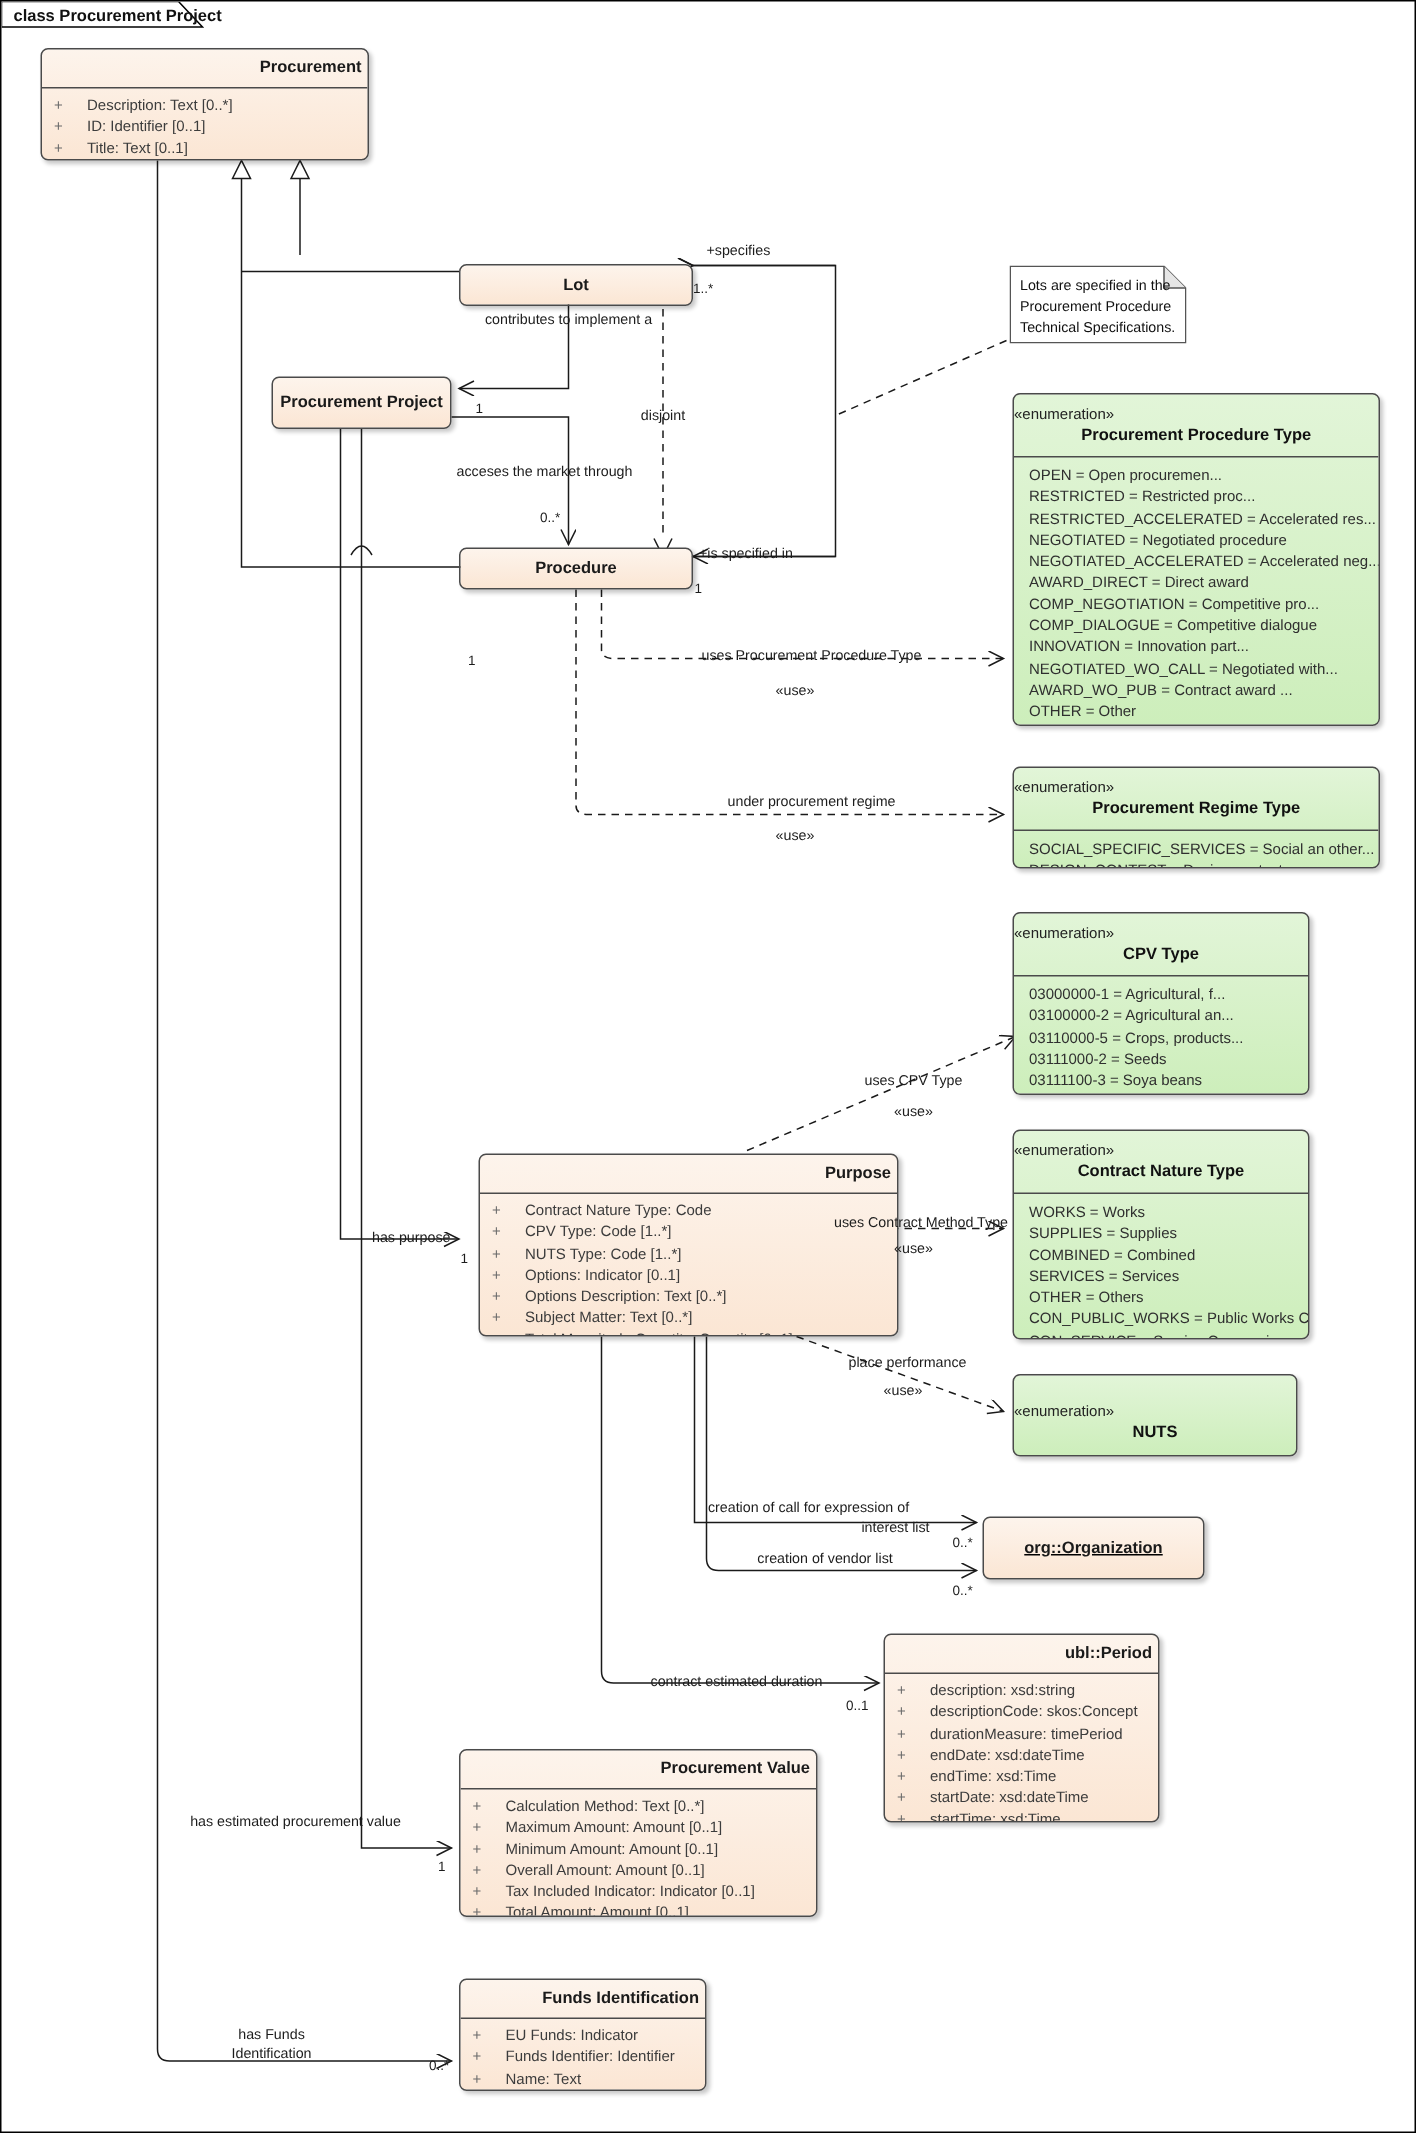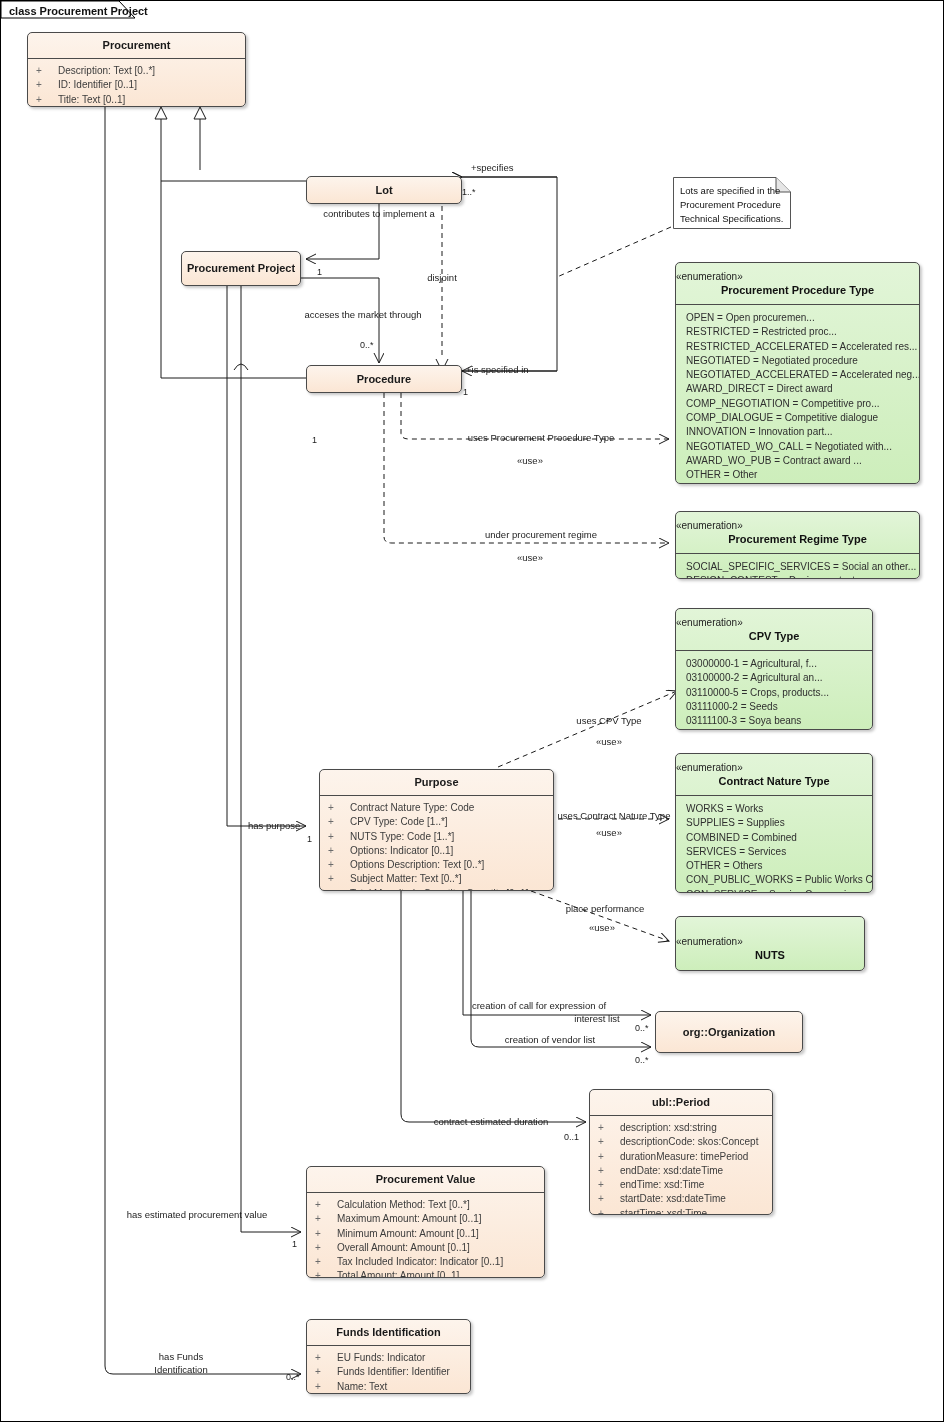--- a/index.html
+++ b/index.html
@@ -9,21 +9,21 @@
   svg.layer{position:absolute;left:0;top:0;width:944px;height:1422px;pointer-events:none;}
 
   
   #frame-tab{position:absolute;left:0;top:0;}
   #frame-tab .label{position:absolute;left:8px;top:4px;font-size:11px;font-weight:bold;color:#111;white-space:nowrap;}
 
   
   .cls{position:absolute;box-sizing:border-box;border:1px solid #4a4a4a;border-radius:5px;
        background:linear-gradient(180deg,#fdf4ec 0%,#fbe6d4 100%);
        box-shadow:2px 2px 3px rgba(0,0,0,0.22);overflow:hidden;}
-  .cls .title{text-align:center;font-size:11px;font-weight:bold;color:#1a1a1a;padding:6px 4px 6px 4px;
+  .cls .title{text-align:right;font-size:11px;font-weight:bold;color:#1a1a1a;padding:6px 4px 6px 4px;
               line-height:13px;}
   .cls .sep{height:1px;background:#4a4a4a;}
   .cls .attrs{padding:5px 4px 6px 4px;}
   .cls .attr{font-size:10px;color:#3c3c3c;line-height:14.3px;white-space:nowrap;padding-left:4px;}
   .cls .attr .vis{display:inline-block;width:22px;color:#6b6b6b;}
   .cls.nobody .title{padding:0;display:flex;align-items:center;justify-content:center;height:100%;}
 
   
   .enum{position:absolute;box-sizing:border-box;border:1px solid #4a4a4a;border-radius:5px;
         background:linear-gradient(180deg,#e2f5d8 0%,#cdeebb 100%);
@@ -143,35 +143,35 @@
   </div>
 
   <div class="cls nobody" id="c-pp" style="left:180px;top:250px;width:120px;height:35px;">
     <div class="title">Procurement Project</div>
   </div>
 
   <div class="cls nobody" id="c-procedure" style="left:305px;top:364px;width:156px;height:28px;">
     <div class="title">Procedure</div>
   </div>
 
-  <div class="cls" id="c-purpose" style="left:318px;top:768px;width:235px;height:122px;">
+  <div class="cls" id="c-purpose" style="left:318px;top:768px;width:280px;height:122px;">
     <div class="title">Purpose</div>
     <div class="sep"></div>
     <div class="attrs">
       <div class="attr"><span class="vis">+</span><span>Contract Nature Type: Code</span></div>
       <div class="attr"><span class="vis">+</span><span>CPV Type: Code [1..*]</span></div>
       <div class="attr"><span class="vis">+</span><span>NUTS Type: Code [1..*]</span></div>
       <div class="attr"><span class="vis">+</span><span>Options: Indicator [0..1]</span></div>
       <div class="attr"><span class="vis">+</span><span>Options Description: Text [0..*]</span></div>
       <div class="attr"><span class="vis">+</span><span>Subject Matter: Text [0..*]</span></div>
       <div class="attr"><span class="vis">+</span><span>Total Magnitude Quantity: Quantity [0..1]</span></div>
     </div>
   </div>
 
-  <div class="cls nobody" id="c-org" style="left:654px;top:1010px;width:148px;height:42px;">
+  <div class="cls nobody" id="c-org" style="left:654px;top:1010px;width:148px;height:42px;text-decoration:underline;">
     <div class="title">org::Organization</div>
   </div>
 
   <div class="cls" id="c-period" style="left:588px;top:1088px;width:184px;height:126px;">
     <div class="title">ubl::Period</div>
     <div class="sep"></div>
     <div class="attrs">
       <div class="attr"><span class="vis">+</span><span>description: xsd:string</span></div>
       <div class="attr"><span class="vis">+</span><span>descriptionCode: skos:Concept</span></div>
       <div class="attr"><span class="vis">+</span><span>durationMeasure: timePeriod</span></div>
@@ -290,21 +290,21 @@
 
   <div class="elbl c" style="left:540px;top:431px;">uses Procurement Procedure Type</div>
   <div class="elbl c" style="left:529px;top:454px;">«use»</div>
 
   <div class="elbl c" style="left:540px;top:528px;">under procurement regime</div>
   <div class="elbl c" style="left:529px;top:551px;">«use»</div>
 
   <div class="elbl c" style="left:608px;top:714px;">uses CPV Type</div>
   <div class="elbl c" style="left:608px;top:735px;">«use»</div>
 
-  <div class="elbl c" style="left:613px;top:809px;">uses Contract Nature Type</div>
+  <div class="elbl c" style="left:613px;top:809px;">uses Contract Method Type</div>
   <div class="elbl c" style="left:608px;top:826px;">«use»</div>
 
   <div class="elbl c" style="left:604px;top:902px;">place performance</div>
   <div class="elbl c" style="left:601px;top:921px;">«use»</div>
 
   <div class="elbl" style="left:247px;top:819px;">has purpose</div>
 
   <div class="elbl c" style="left:538px;top:999px;">creation of call for expression of</div>
   <div class="elbl c" style="left:596px;top:1012px;">interest list</div>
   <div class="elbl c" style="left:549px;top:1033px;">creation of vendor list</div>

